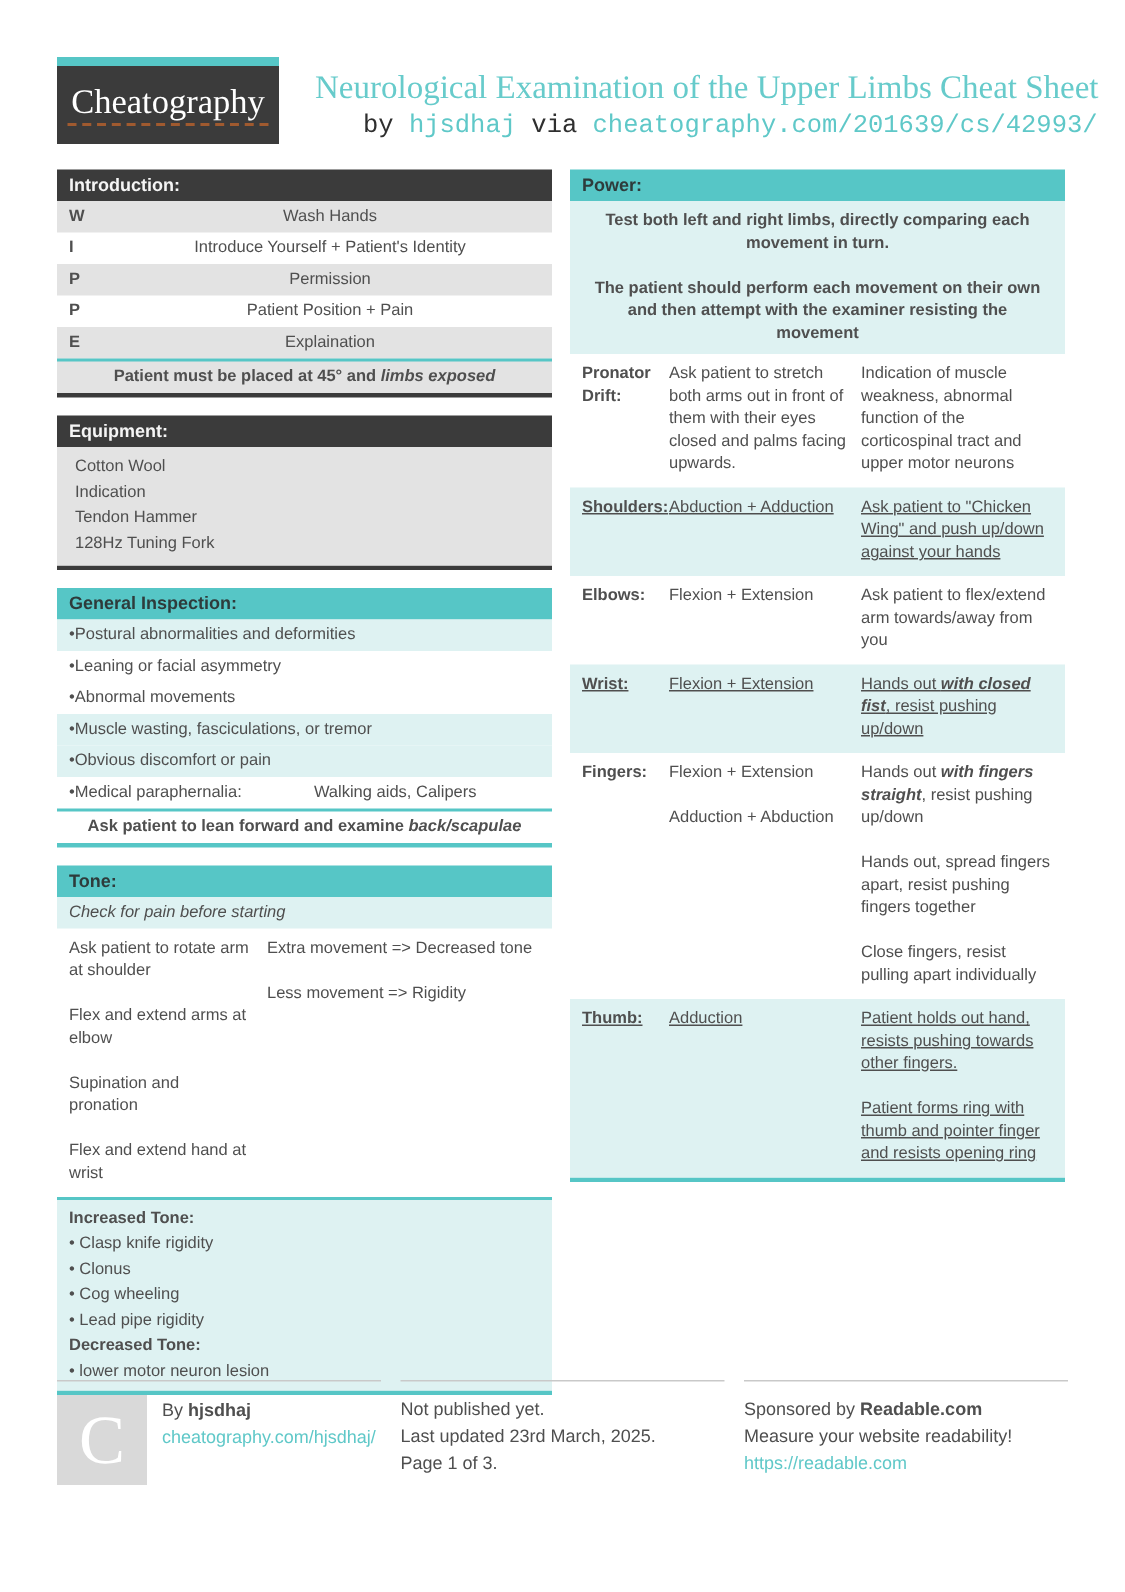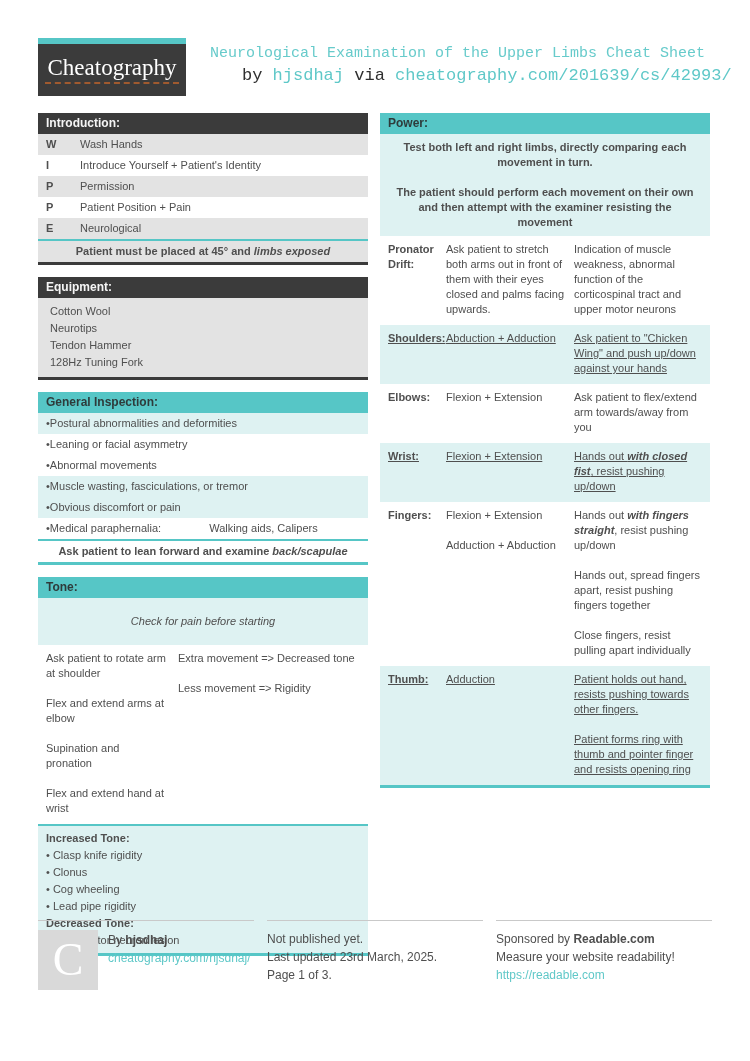--- a/index.html
+++ b/index.html
@@ -13,57 +13,57 @@
   .page{position:relative; width:750px; height:1061px; color:var(--text);}
 
   
   .header{position:absolute; left:38px; top:38px; display:flex;}
   .logo{width:148px;}
   .logo-top{height:6px; background:var(--accent);}
   .logo-box{height:52px; background:var(--dark); display:flex; align-items:center; justify-content:center;}
   .logo-word{font-family:"Liberation Serif",serif; font-size:23px; color:#fff; line-height:1.05;
              border-bottom:2px dashed #a05a2f; padding:0 2px 2px;}
   .header-text{margin-left:24px; padding-top:7px;}
-  .title{font-family:Liberation Mono, monospace; font-size:15px; color:var(--title); margin-bottom:4px;}
+  .title{font-family:Liberation Serif, serif; font-size:22px; color:var(--title); margin-bottom:4px;}
   .byline{font-family:Liberation Mono, monospace; font-size:17px; color:#2f2f2f;padding-left:32px;}
   .lnk{color:var(--link); text-decoration:none; cursor:pointer;}
 
   
   .cols{position:absolute; left:38px; top:113px; display:flex; gap:12px; align-items:flex-start;}
   .col{width:330px; display:flex; flex-direction:column; gap:12px;}
 
   
   .card{font-size:11px; line-height:15px; width:330px;}
   .card-h{padding:3px 8px; font-weight:bold; font-size:12px; line-height:15px;}
   .card-h.teal{background:var(--accent); color:#2e3b3b;}
   .card-h.dark{background:var(--dark); color:#f5f5f5;}
   .b-dark{border-bottom:3px solid var(--dark);}
   .b-teal{border-bottom:3px solid var(--accent);}
 
   
   .irow{display:flex; padding:3px 8px;}
   .irow.gray{background:var(--gray_row);}
   .irow .k{width:34px; flex:none; font-weight:bold;}
-  .irow .v{flex:1;}
+  .irow .v{flex:1;text-align:center;}
   .tfoot{border-top:2px solid var(--accent); text-align:center; font-weight:bold; padding:3px 8px;}
   .tfoot.gray{background:var(--gray_row);}
 
   
   .equip-body{background:var(--gray_row); padding:5px 0 6px;}
   .eline{padding:0 12px; line-height:17px;}
 
   
   .girow{padding:3px 8px;}
   .girow.lt{background:var(--accent_light);}
   .girow.split{display:flex;}
   .girow .gl{width:52%;}
   .girow .gr{width:48%;}
 
   
-  .note-row{background:var(--accent_light); text-align:center; font-style:italic; padding:16px 8px;}
+  .note-row{background:var(--accent_light); font-style:italic; padding:3px 8px;}
   .trow{display:flex; padding:6px 8px 8px;}
   .trow .lbl{width:52px; flex:none; font-weight:bold; padding-right:4px;}
   .trow .mid{width:132px; flex:none; padding-right:10px;}
   .trow .rgt{flex:1;}
   .p{margin:0 0 15px;}
   .p:last-child{margin:0;}
   .em{font-weight:bold; font-style:italic;}
   .tone-foot{background:var(--accent_light); border-top:2px solid var(--accent); padding:4px 8px; text-align:left;}
   .tfl{padding:1px 0;}
   .tfl.b{font-weight:bold;}
@@ -122,31 +122,31 @@
             <div class="irow gray">
               <span class="k">P</span>
               <span class="v">Permission</span>
             </div>
             <div class="irow">
               <span class="k">P</span>
               <span class="v">Patient Position + Pain</span>
             </div>
             <div class="irow gray">
               <span class="k">E</span>
-              <span class="v">Neurological</span>
+              <span class="v">Explaination</span>
             </div>
           </div>
         <div class="tfoot gray" id="intro-foot"><span>Patient must be placed at 45° and </span><span class="em">limbs exposed</span></div>
       </section>
 
       <section class="card b-dark">
         <div class="card-h dark">Equipment:</div>
         <div class="equip-body" id="equip-items">
             <div class="eline">Cotton Wool</div>
-            <div class="eline">Neurotips</div>
+            <div class="eline">Indication</div>
             <div class="eline">Tendon Hammer</div>
             <div class="eline">128Hz Tuning Fork</div>
           </div>
       </section>
 
       <section class="card b-teal">
         <div class="card-h teal">General Inspection:</div>
         <div id="gi-rows">
             <div class="girow lt">•Postural abnormalities and deformities</div>
             <div class="girow">•Leaning or facial asymmetry</div>

